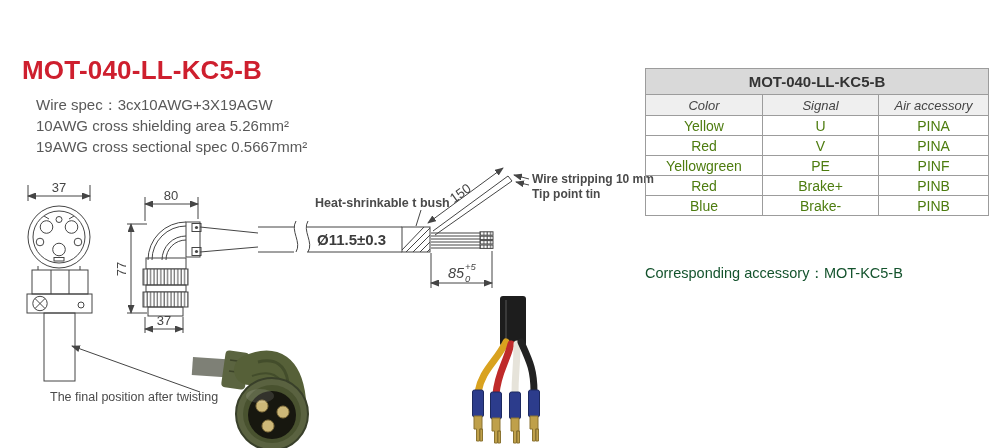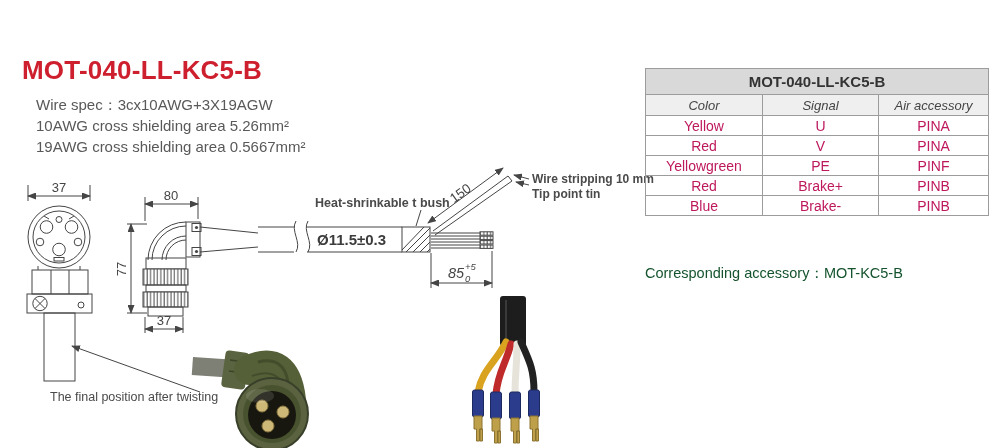--- a/index.html
+++ b/index.html
@@ -11,37 +11,37 @@
                 color:#ce1f2e; letter-spacing:0.2px; }
   .spec-block { position:absolute; left:36px; top:94px; font-size:15px; color:#595959;
                 line-height:21px; }
 
   svg.drawing { position:absolute; left:0; top:0; }
   svg text { font-family:"Liberation Sans", sans-serif; }
 
   .tbl-wrap { position:absolute; left:645px; top:68px; width:343px; }
   table.spec-table { width:343px; border-collapse:collapse; table-layout:fixed; }
   table.spec-table td { border:1px solid #9c9c9c; text-align:center; vertical-align:middle;
-                        color:#be185d; font-size:14px; height:20px; padding:0 2px; }
+                        color:#4d7c0f; font-size:14px; height:20px; padding:0 2px; }
   table.spec-table td.tbl-title { background:#d9d9d9; font-weight:bold; font-size:15px;
                                   color:#333; height:26px; }
   table.spec-table tr.cols td { background:#efefef; font-size:13px; color:#444; height:21px;font-style:italic; }
   .tbl-footer { position:absolute; left:645px; top:264px; font-size:14.5px; color:#14532d; }
 </style>
 </head>
 <body>
 
 <div id="stage">
 
   <div class="page-title">MOT-040-LL-KC5-B</div>
 
   <div class="spec-block">
     <div>Wire spec：3cx10AWG+3X19AGW</div>
     <div>10AWG cross shielding area 5.26mm²</div>
-    <div>19AWG cross shielding area 0.5667mm²</div>
+    <div>19AWG cross sectional spec 0.5667mm²</div>
   </div>
 
   <svg class="drawing" width="1000" height="448" viewBox="0 0 1000 448">
     <defs>
       <marker id="arr" markerWidth="9" markerHeight="7" refX="8" refY="3.5" orient="auto-start-reverse">
         <path d="M0,0 L9,3.5 L0,7 Z" fill="#454545"></path>
       </marker>
       <pattern id="knurl" width="3.4" height="8" patternUnits="userSpaceOnUse">
         <rect width="3.4" height="8" fill="#fff"></rect>
         <line x1="1" y1="0" x2="1" y2="8" stroke="#4a4a4a" stroke-width="1"></line>

